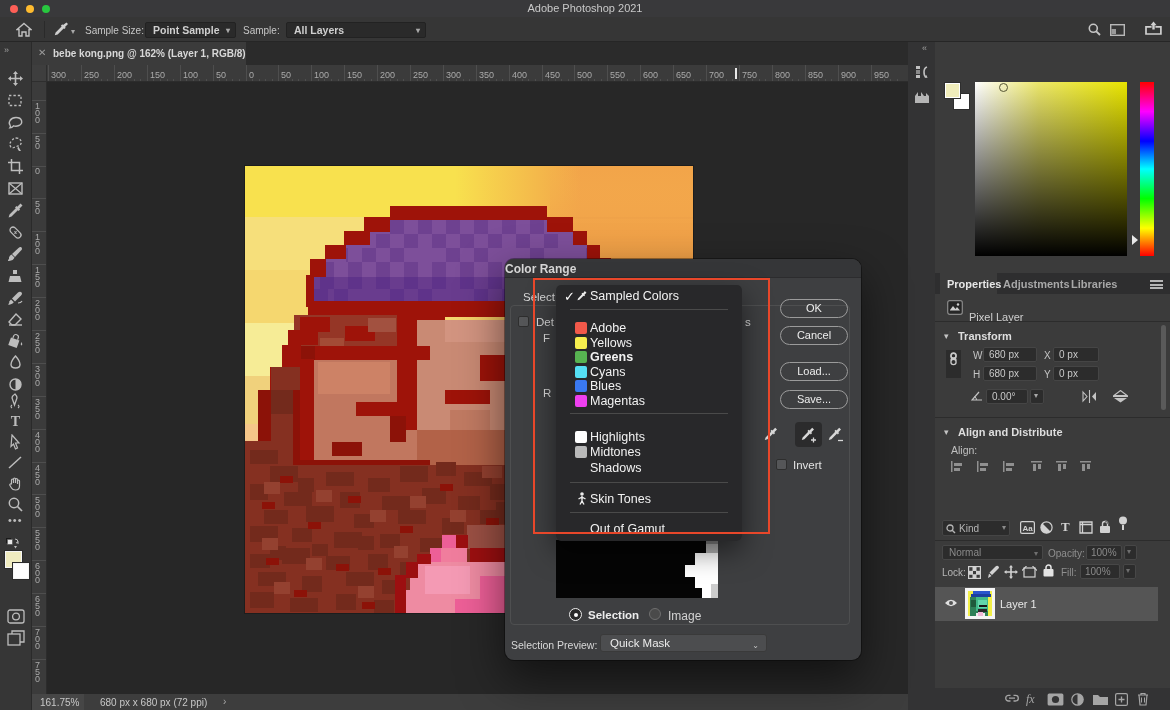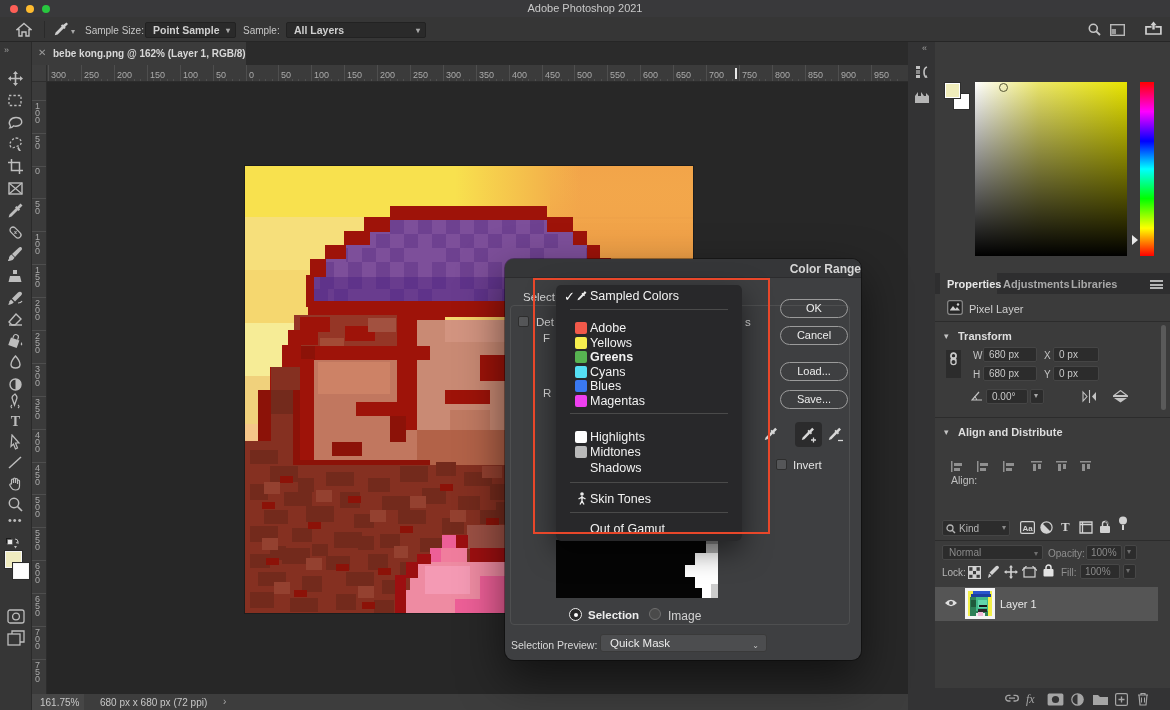--- a/index.html
+++ b/index.html
@@ -32,21 +32,21 @@
 #dockstrip { left:908px; top:42px; width:27px; height:668px; background:#333334; }
 #panels { left:935px; top:42px; width:235px; height:668px; background:#3b3b3b; }
 .ptabrow { position:absolute; left:0; width:235px; background:#2e2e2f; }
 .ptab { position:absolute; font-size:11px; color:#a8a8a8; font-weight:bold; }
 .ptab.active { background:#3b3b3b; color:#e6e6e6; font-weight:bold; }
 .pfield { position:absolute; background:#2c2c2c; border:1px solid #454545; border-radius:2px; color:#c9c9c9; font-size:10px; }
 
 #dialog { left:505px; top:259px; width:356px; height:401px; background:#3e3f41; border-radius:9px;
   box-shadow:0 18px 45px rgba(0,0,0,0.55), 0 0 0 1px rgba(0,0,0,0.35); }
 #dlg-title { position:absolute; left:0; top:0; width:100%; height:19px; background:#353638; border-radius:9px 9px 0 0; border-bottom:1px solid #2c2c2e;
-  text-align:right; font-size:12px; font-weight:bold; color:#d6d6d6; line-height:20px; }
+  text-align:left; font-size:12px; font-weight:bold; color:#d6d6d6; line-height:20px; }
 .dbtn { position:absolute; left:275px; width:68px; height:19px; border:1px solid #9b9b9b; border-radius:10px; color:#ededed; font-size:11px; text-align:center; line-height:17px; }
 #menu { position:absolute; left:51px; top:26px; width:186px; height:256px; background:rgba(40,40,42,0.98); border-radius:5px;
   box-shadow:0 10px 28px rgba(0,0,0,0.5); }
 .mi { position:absolute; left:34px; color:#f2f2f2; font-size:12.5px; }
 .msw { position:absolute; left:19px; width:12px; height:12px; border-radius:2px; }
 .msep { position:absolute; left:14px; width:158px; height:1px; background:#4a4a4a; }
 #redrect { position:absolute; left:533px; top:278px; width:237px; height:256px; border:2px solid #e8472a; }
 </style>
 </head>
 <body>
@@ -719,21 +719,21 @@
         <span class="ptab" style="left:136px;top:5px;">Libraries</span>
         <div class="abs" style="right:7px;top:7px;width:13px;height:9px;border-top:2px solid #b5b5b5;border-bottom:2px solid #b5b5b5;">
           <div style="margin-top:1.5px;height:2px;background:#b5b5b5;"></div>
         </div>
       </div>
       <svg class="abs" style="left:12px;top:258px" width="16" height="15" viewBox="0 0 16 15">
         <rect x="0.7" y="0.7" width="14.6" height="13.6" rx="2" fill="#262626" stroke="#8a8a8a" stroke-width="1.2"></rect>
         <path d="M3 10 l3-4 2.5 3 1.5-2 3 3.5 h-10z" fill="#cfcfcf"></path>
         <circle cx="11" cy="4.5" r="1.2" fill="#cfcfcf"></circle>
       </svg>
-      <div class="abs" style="left:34px;top:261px;font-size:11px;color:#cfcfcf;">Pixel Layer</div>
+      <div class="abs" style="left:34px;top:269px;font-size:11px;color:#cfcfcf;">Pixel Layer</div>
       <div class="abs" style="left:0px;top:279px;width:235px;height:1px;background:#2c2c2c;"></div>
       <div class="abs" style="left:9px;top:289px;color:#c4c4c4;font-size:9px;">▾</div>
       <div class="abs" style="left:23px;top:288px;color:#dedede;font-size:11px;font-weight:bold;">Transform</div>
       <svg class="abs" style="left:11px;top:308px" width="15" height="28" viewBox="0 0 15 28">
         <rect x="0" y="0" width="15" height="28" fill="#2c2c2c"></rect>
         <path d="M7.5 8 q-2.5 0-2.5-2.5 0-2.5 2.5-2.5 2.5 0 2.5 2.5 0 2.5-2.5 2.5z M7.5 8 q2.5 0 2.5 2.5 M7.5 8 q-2.5 0-2.5 2.5" fill="none" stroke="#c9c9c9" stroke-width="1.3"></path>
         <circle cx="7.5" cy="6" r="2.6" fill="none" stroke="#c9c9c9" stroke-width="1.3"></circle>
         <circle cx="7.5" cy="12" r="2.6" fill="none" stroke="#c9c9c9" stroke-width="1.3"></circle>
         <path d="M7.5 8.6 v1" stroke="#c9c9c9"></path>
       </svg>
@@ -760,21 +760,21 @@
       </svg>
       <svg class="abs" style="left:178px;top:348px" width="15" height="13" viewBox="0 0 15 13">
         <path d="M1 5.5 L7.5 0.5 L14 5.5 Z" fill="none" stroke="#c4c4c4" stroke-width="1.1"></path>
         <path d="M0 6.5 H15" stroke="#c4c4c4" stroke-width="1.1"></path>
         <path d="M1 8 L7.5 12.5 L14 8 Z" fill="#c4c4c4"></path>
       </svg>
       <div class="abs" style="left:226px;top:283px;width:5px;height:85px;background:#5a5a5a;border-radius:3px;"></div>
       <div class="abs" style="left:0px;top:375px;width:235px;height:1px;background:#2c2c2c;"></div>
       <div class="abs" style="left:9px;top:385px;color:#c4c4c4;font-size:9px;">▾</div>
       <div class="abs" style="left:23px;top:384px;color:#dedede;font-size:11px;font-weight:bold;">Align and Distribute</div>
-      <div class="abs" style="left:16px;top:402px;color:#c0c0c0;font-size:10.5px;margin-top:30px;">Align:</div>
+      <div class="abs" style="left:16px;top:402px;color:#c0c0c0;font-size:10.5px;">Align:</div>
       <svg class="abs" style="left:16px;top:418px" width="13" height="13" viewBox="0 0 13 13">
         <rect x="0" y="1" width="1.5" height="11" fill="#909090"></rect>
         <rect x="3" y="3" width="8" height="3" fill="#909090"></rect>
         <rect x="3" y="8" width="6" height="3" fill="#909090"></rect>
       </svg>
       <svg class="abs" style="left:42px;top:418px" width="13" height="13" viewBox="0 0 13 13">
         <rect x="0" y="1" width="1.5" height="11" fill="#909090"></rect>
         <rect x="3" y="3" width="8" height="3" fill="#909090"></rect>
         <rect x="3" y="8" width="6" height="3" fill="#909090"></rect>
       </svg>

